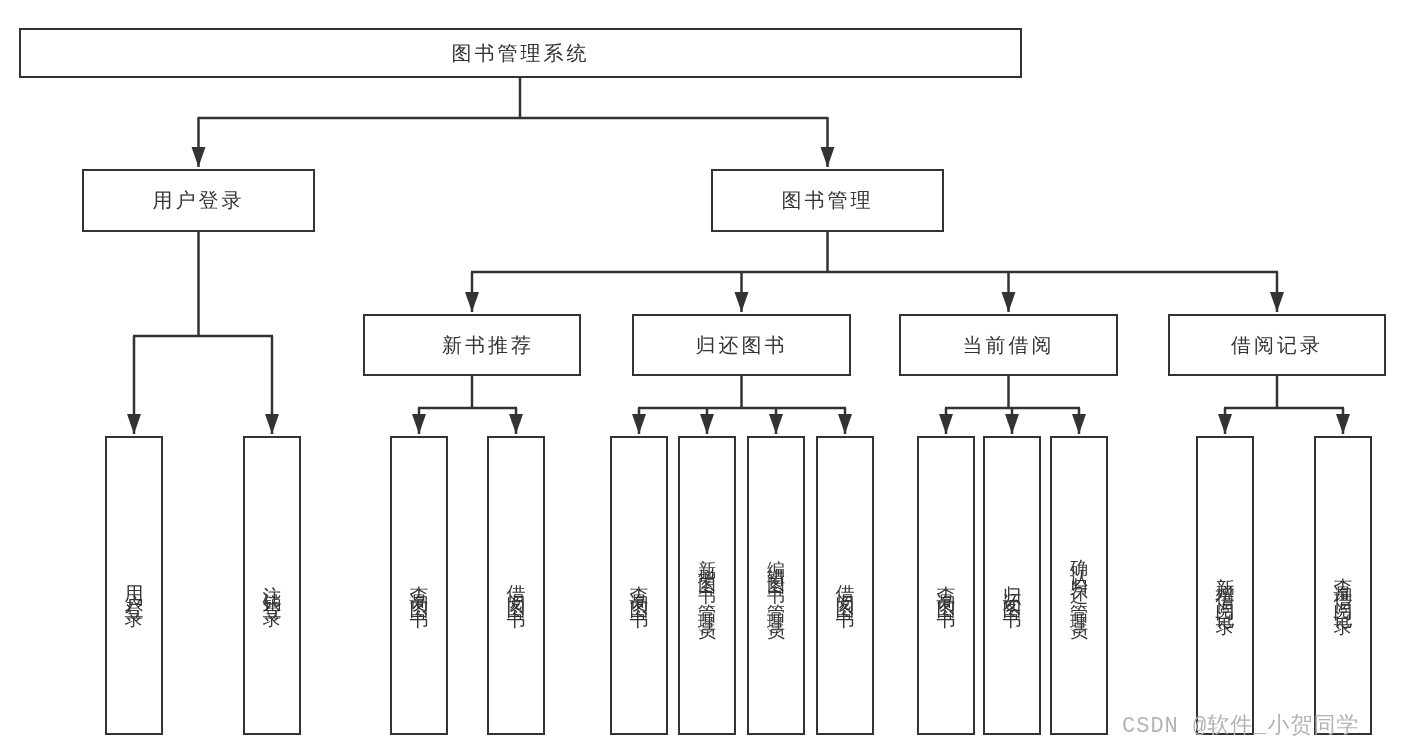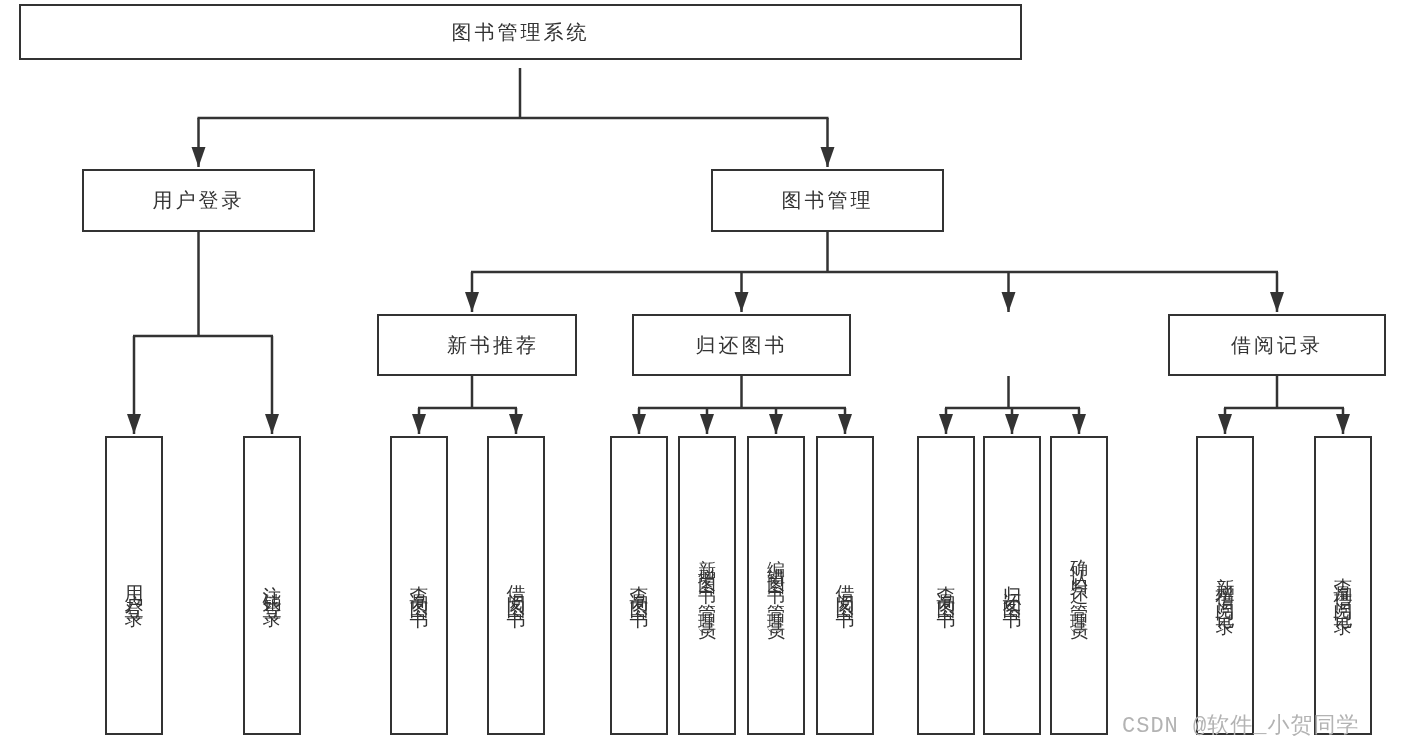--- a/index.html
+++ b/index.html
@@ -108,27 +108,28 @@
     <line x1="946" y1="408" x2="946" y2="434" marker-end="url(#arrow)"></line>
     <line x1="1012" y1="408" x2="1012" y2="434" marker-end="url(#arrow)"></line>
     <line x1="1079" y1="408" x2="1079" y2="434" marker-end="url(#arrow)"></line>
 
     <line x1="1277" y1="376" x2="1277" y2="408"></line>
     <line x1="1224" y1="408" x2="1344" y2="408"></line>
     <line x1="1225" y1="408" x2="1225" y2="434" marker-end="url(#arrow)"></line>
     <line x1="1343" y1="408" x2="1343" y2="434" marker-end="url(#arrow)"></line>
   </svg>
 
-  <div class="hnode" style="left:19px; top:4px; width:1003px; height:56px;">图书管理系统</div>
+  <div class="hnode" style="left:19px; top:28px; width:1003px; height:50px;">图书管理系统</div>
 
   <div class="hnode" style="left:82px; top:169px; width:233px; height:63px;">用户登录</div>
   <div class="hnode" style="left:711px; top:169px; width:233px; height:63px;">图书管理</div>
 
-  <div class="hnode" style="left:377px; top:314px; width:200px; height:62px;padding-left:32px;">新书推荐</div>
+  <div class="hnode" style="left:363px; top:314px; width:218px; height:62px;padding-left:32px;">新书推荐</div>
   <div class="hnode" style="left:632px; top:314px; width:219px; height:62px;">归还图书</div>
+  <div class="hnode" style="left:899px; top:314px; width:219px; height:62px;">当前借阅</div>
   <div class="hnode" style="left:1168px; top:314px; width:218px; height:62px;">借阅记录</div>
 
   <div class="vnode" style="left:105px;">用户登录</div>
   <div class="vnode" style="left:243px;">注销登录</div>
 
   <div class="vnode" style="left:390px;">查询图书</div>
   <div class="vnode" style="left:487px;">借阅图书</div>
 
   <div class="vnode" style="left:610px;">查询图书</div>
   <div class="vnode long" style="left:678px;">新增图书（管理员）</div>

